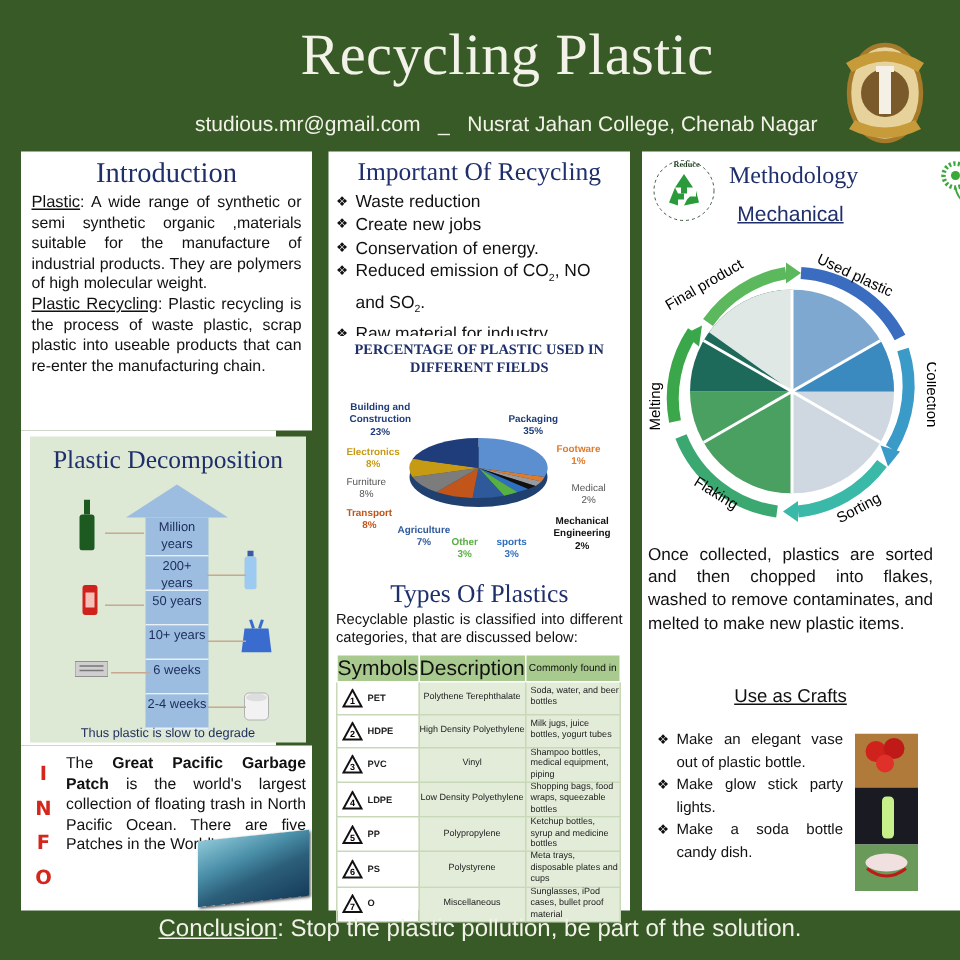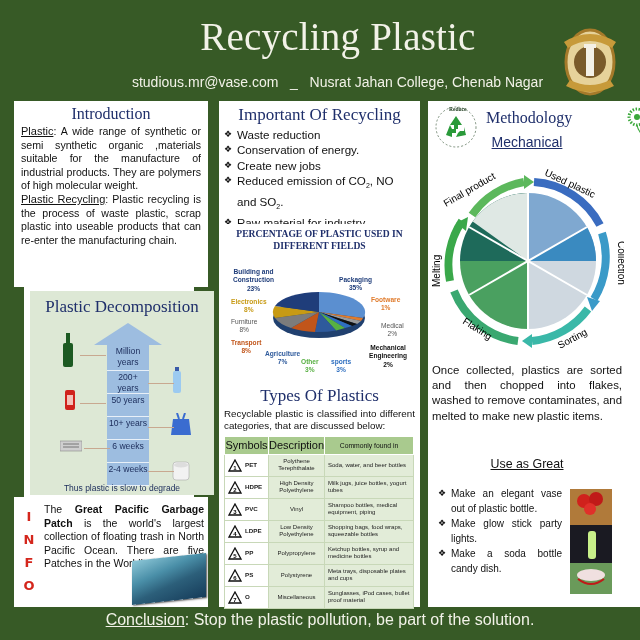--- a/index.html
+++ b/index.html
@@ -12,25 +12,25 @@
   .subtitle { position: absolute; top: 55px; left: 0; width: 640px; font-family: "Liberation Sans", sans-serif; font-size: 14px; }
   .subtitle sup { font-size: 8px; }
   .contact { position: absolute; top: 74px; left: 0; width: 640px; font-family: "Liberation Sans", sans-serif; font-size: 14px; padding-left: 35px; }
   .logo { position: absolute; right: 20px; top: 22px; width: 60px; height: 76px; }
 
   .panel { position: absolute; background: #fff; }
   .h-serif { font-family: "Liberation Serif", serif; color: #1f2f6b; text-align: center; }
 
   
   .intro { left: 14px; top: 101px; width: 194px; height: 186px; padding: 4px 7px; }
-  .intro h2 { font-size: 16px; font-weight: normal; margin-bottom: 2px; }
+  .intro h2 { font-size: 19px; font-weight: normal; margin-bottom: 2px; }
   .intro p { font-family: "Liberation Sans", sans-serif; font-size: 10.6px; line-height: 13.6px; text-align: justify; }
   .term { font-size: 11px; text-decoration: underline; }
 
-  .decomp-wrap { left: 24px; top: 287px; width: 170px; height: 210px; padding: 4px 6px; }
+  .decomp-wrap { left: 14px; top: 287px; width: 170px; height: 210px; padding: 4px 6px; }
   .decomp { background: #dde8d5; width: 184px; height: 204px; position: relative; }
   .decomp h3 { font-size: 17px; font-weight: normal; padding-top: 6px; }
   .arrow-head { position: absolute; left: 64px; top: 32px; width: 0; height: 0; border-left: 34px solid transparent; border-right: 34px solid transparent; border-bottom: 22px solid #9dbde0; }
   .arrow-stack { position: absolute; left: 77px; top: 54px; width: 42px; }
   .arrow-step { background: #9dbde0; color: #1b2c5a; font-family: "Liberation Sans", sans-serif; font-size: 8.6px; text-align: center; line-height: 11px; height: 23px; border-bottom: 1.5px solid #e8f0f8; padding-top: 1px; }
   .arrow-step:first-child { height: 26px; }
   .decomp-caption { position: absolute; left: 0; bottom: 2px; width: 100%; text-align: center; font-family: "Liberation Sans", sans-serif; font-size: 8.5px; color: #1b2c5a; }
   .obj { position: absolute; }
   .lead { position: absolute; height: 1px; background: #c8a890; width: 26px; }
 
@@ -50,21 +50,21 @@
 
   .chart { left: 219px; top: 224px; width: 201px; height: 158px; padding: 4px 3px; }
   .chart h3 { font-family: "Liberation Serif", serif; font-weight: bold; font-size: 9.6px; color: #1f2f6b; text-align: center; line-height: 12px; }
   .pie-svg { position: absolute; left: 52px; top: 64px; }
   .plabel { position: absolute; font-family: "Liberation Sans", sans-serif; font-size: 6.6px; line-height: 8.4px; text-align: center; font-weight: bold; }
 
   .types { left: 219px; top: 382px; width: 201px; height: 225px; padding: 4px 5px; }
   .types h2 { font-size: 17px; font-weight: normal; margin-bottom: 2px; }
   .types p { font-family: "Liberation Sans", sans-serif; font-size: 9.8px; line-height: 12.4px; text-align: justify; }
   table { border-collapse: collapse; width: 190px; margin-top: 3px; font-family: "Liberation Sans", sans-serif; }
-  th { background: #a9ca8e; font-weight: normal; font-size: 11px; height: 18px; border: 1px solid #fff; color: #111; }
+  th { background: #a9ca8e; font-weight: normal; font-size: 14px; height: 18px; border: 1px solid #fff; color: #111; }
   th.small { font-size: 6.8px; }
   td { font-size: 6px; line-height: 7.4px; border: 1px solid #c8d8b8; height: 22px; vertical-align: middle; color: #222; }
   td.sym { background: #fff; width: 44px; font-size: 6.2px; font-weight: bold; padding-left: 3px; }
   td.desc { background: #e2ecd8; text-align: center; width: 56px; }
   td.found { background: #e2ecd8; padding-left: 3px; }
   .tri { display: inline-block; width: 14px; height: 13px; vertical-align: middle; margin-right: 3px; }
 
   
   .method { left: 428px; top: 101px; width: 228px; height: 506px; padding: 4px 5px; }
   .method h2 { font-size: 16px; font-weight: normal; position: absolute; left: 58px; top: 8px; }
@@ -81,21 +81,21 @@
 
   .footer { position: absolute; left: 0; top: 611px; width: 640px; text-align: center; font-family: "Liberation Sans", sans-serif; font-size: 16px; color: #f2f2e8; }
   .footer .u { text-decoration: underline; }
 </style>
 </head>
 <body>
 
 <div class="header">
   <div class="title">Recycling Plastic</div>
   <div class="contact">
-    <span>studious.mr@vase.com</span>&nbsp;&nbsp;
+    <span>studious.mr@gmail.com</span>&nbsp;&nbsp;
     <span>_</span>&nbsp;&nbsp;
     <span>Nusrat Jahan College, Chenab Nagar</span>
   </div>
   <svg class="logo" viewBox="0 0 60 76">
     <ellipse cx="30" cy="40" rx="24" ry="32" fill="#e6d29a" stroke="#a57a2a" stroke-width="3"></ellipse>
     <path d="M4 20 Q30 4 56 20 L52 26 Q30 12 8 26Z" fill="#c79a3a"></path>
     <path d="M6 64 Q30 76 54 64 L50 58 Q30 68 10 58Z" fill="#c79a3a"></path>
     <circle cx="30" cy="40" r="16" fill="#7a5a2a"></circle>
     <rect x="26" y="24" width="8" height="30" fill="#f4f0e6"></rect>
     <rect x="24" y="22" width="12" height="4" fill="#f4f0e6"></rect>
@@ -163,22 +163,22 @@
     <div>O</div>
   </div>
   <div class="info-text"><span>The </span><b>Great Pacific Garbage Patch</b><span> is the world's largest collection of floating trash in North Pacific Ocean. There are five Patches in the World's Ocean.</span></div>
   <div class="patch-img"></div>
 </div>
 
 <div class="panel importance">
   <h2 class="h-serif">Important Of Recycling</h2>
   <ul class="bullets">
     <li>Waste reduction</li>
+    <li>Create new jobs</li>
     <li>Conservation of energy.</li>
-    <li>Create new jobs</li>
     <li><span>Reduced emission of CO</span><span class="sub">2</span><span>, NO and SO</span><span class="sub">2</span><span>.</span></li>
     <li>Raw material for industry.</li>
   </ul>
 </div>
 
 <div class="panel chart">
   <h3>PERCENTAGE OF PLASTIC USED IN DIFFERENT FIELDS</h3>
   <svg class="pie-svg" width="96" height="60" viewBox="0 0 96 60">
 
     <ellipse cx="48" cy="30" rx="46" ry="20" fill="#20406f"></ellipse>
@@ -363,21 +363,21 @@
     <polygon points="24,60 36,54 34,68" fill="#3aa84a"></polygon>
     <text x="112" y="12" font-size="10" font-family="Liberation Sans, sans-serif" transform="rotate(25 112 12)">Used plastic</text>
     <text x="186" y="78" font-size="10" font-family="Liberation Sans, sans-serif" transform="rotate(90 186 78)">Collection</text>
     <text x="128" y="186" font-size="10" font-family="Liberation Sans, sans-serif" transform="rotate(-28 128 186)">Sorting</text>
     <text x="30" y="160" font-size="10" font-family="Liberation Sans, sans-serif" transform="rotate(32 30 160)">Flaking</text>
     <text x="8" y="124" font-size="10" font-family="Liberation Sans, sans-serif" transform="rotate(-90 8 124)">Melting</text>
     <text x="14" y="44" font-size="10" font-family="Liberation Sans, sans-serif" transform="rotate(-30 14 44)">Final product</text>
   </svg>
 
   <div class="method-text">Once collected, plastics are sorted and then chopped into flakes, washed to remove contaminates, and melted to make new plastic items.</div>
-  <div class="crafts-h">Use as Great</div>
+  <div class="crafts-h">Use as Crafts</div>
   <ul class="bullets crafts">
     <li>Make an elegant vase out of plastic bottle.</li>
     <li>Make glow stick party lights.</li>
     <li>Make a soda bottle candy dish.</li>
   </ul>
   <svg class="craft-img" viewBox="0 0 42 105">
     <rect x="0" y="0" width="42" height="36" fill="#b07a3a"></rect>
     <circle cx="14" cy="12" r="7" fill="#d0221c"></circle>
       <circle cx="26" cy="10" r="7" fill="#c01a18"></circle>
       <circle cx="20" cy="20" r="6" fill="#e0302a"></circle>

